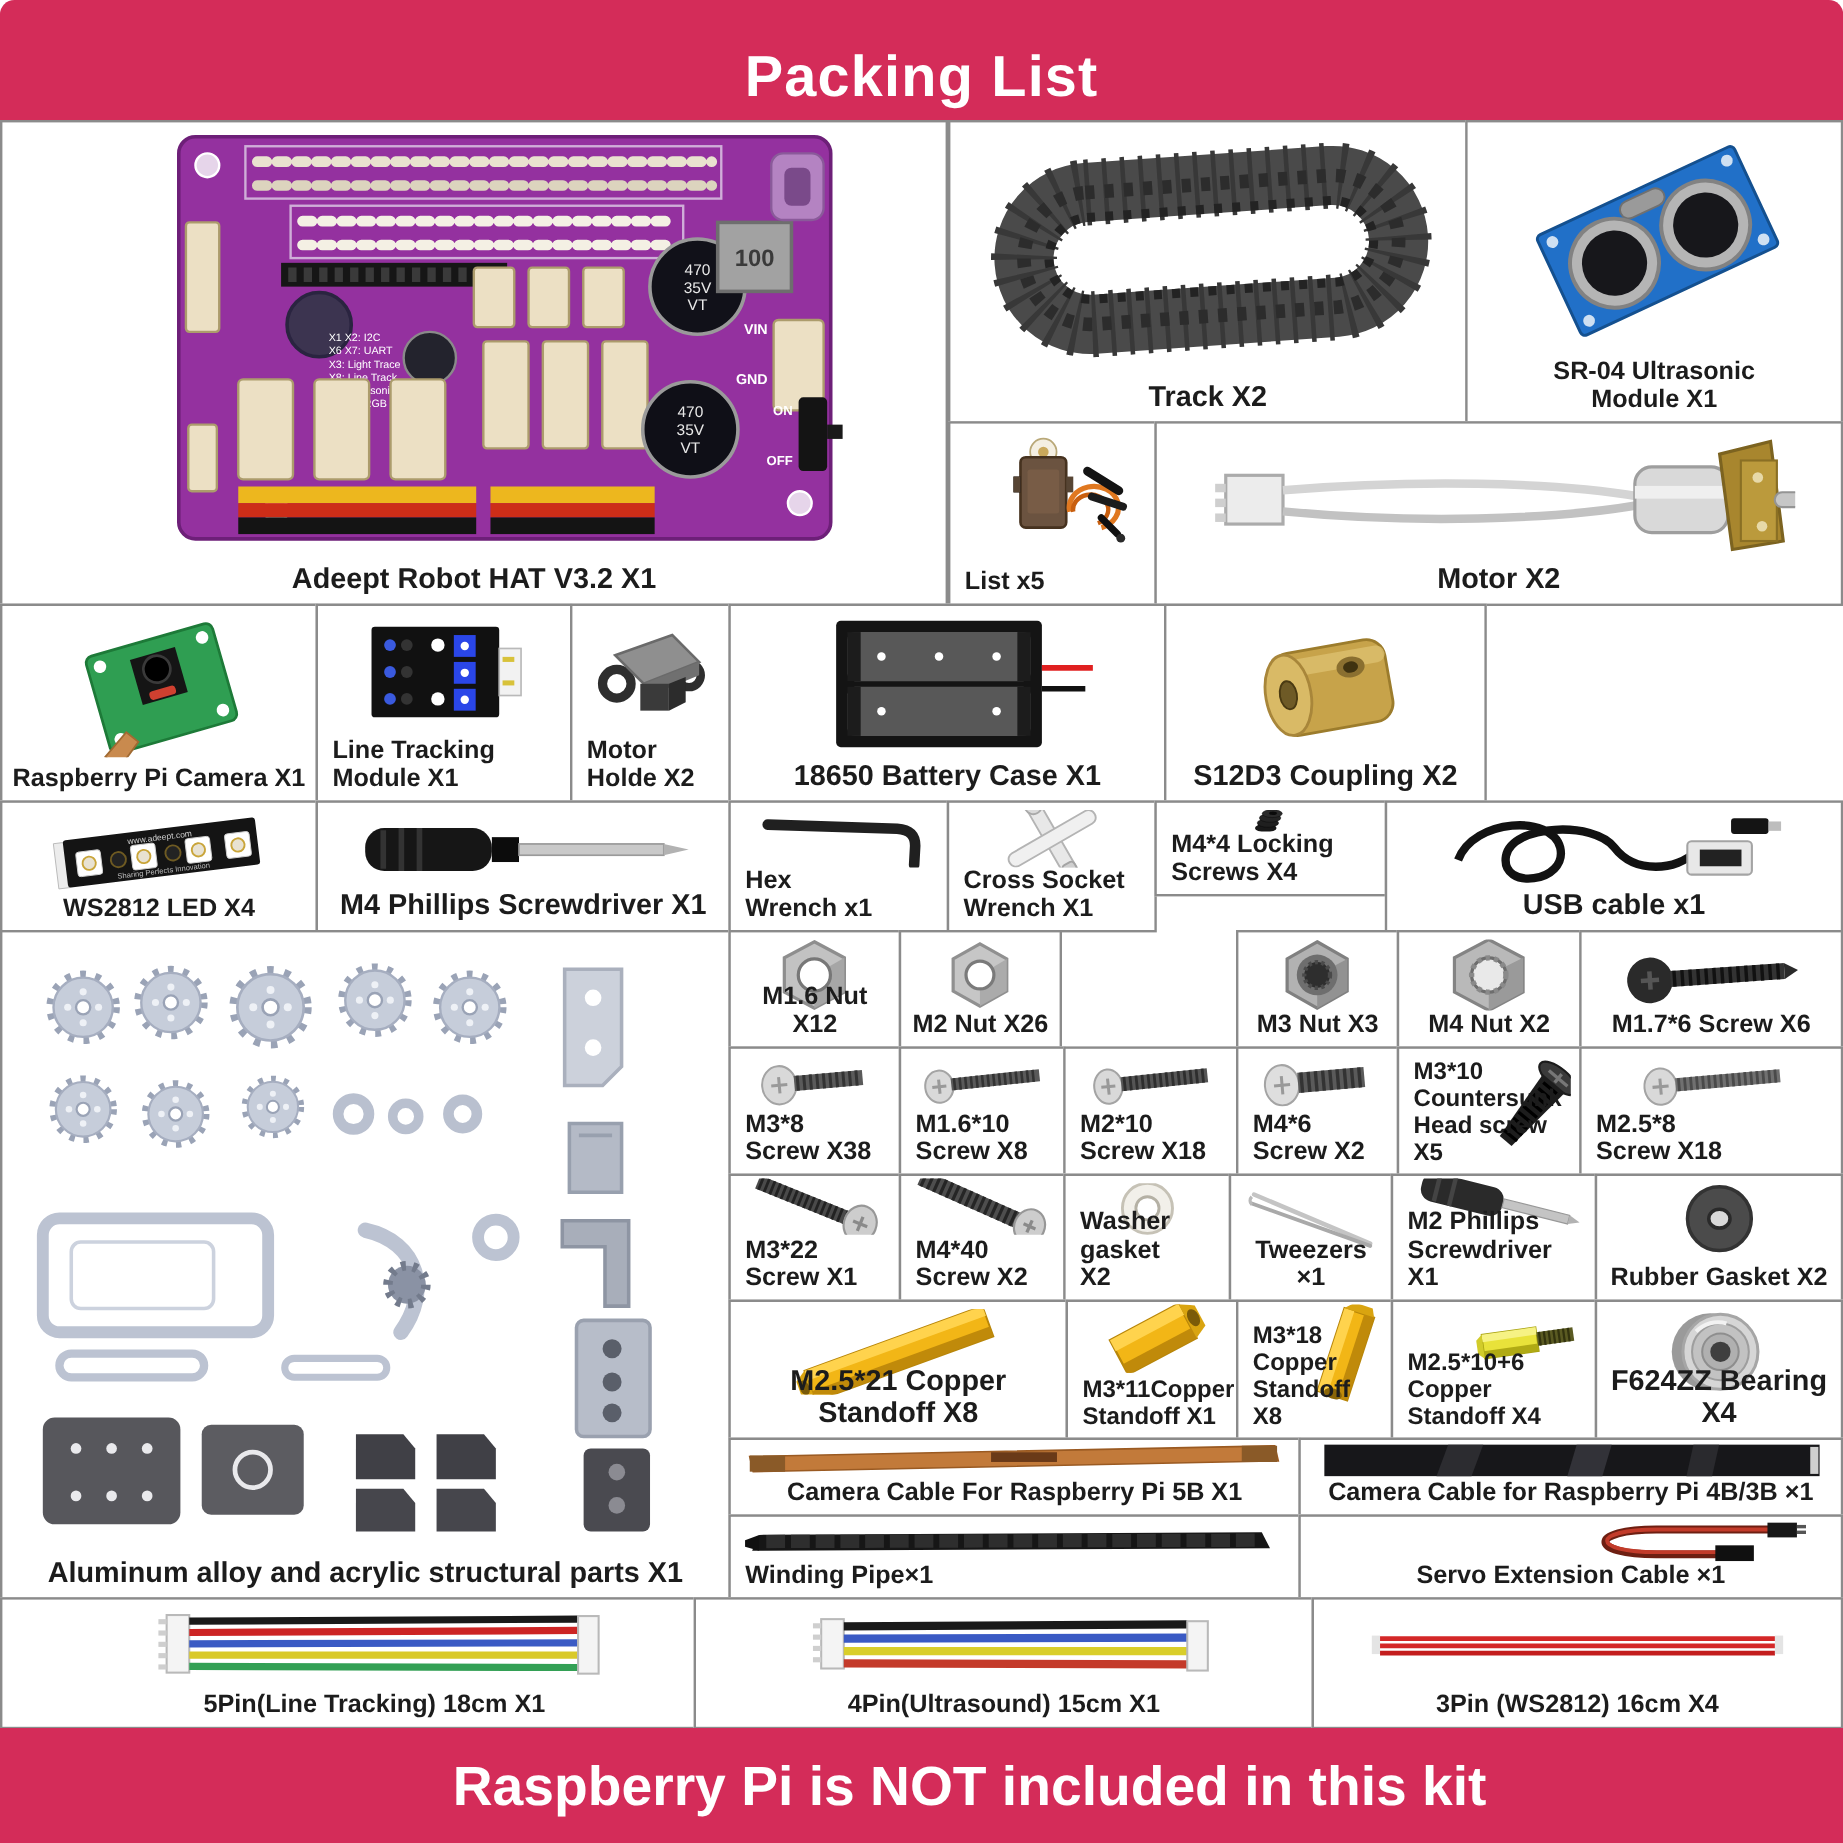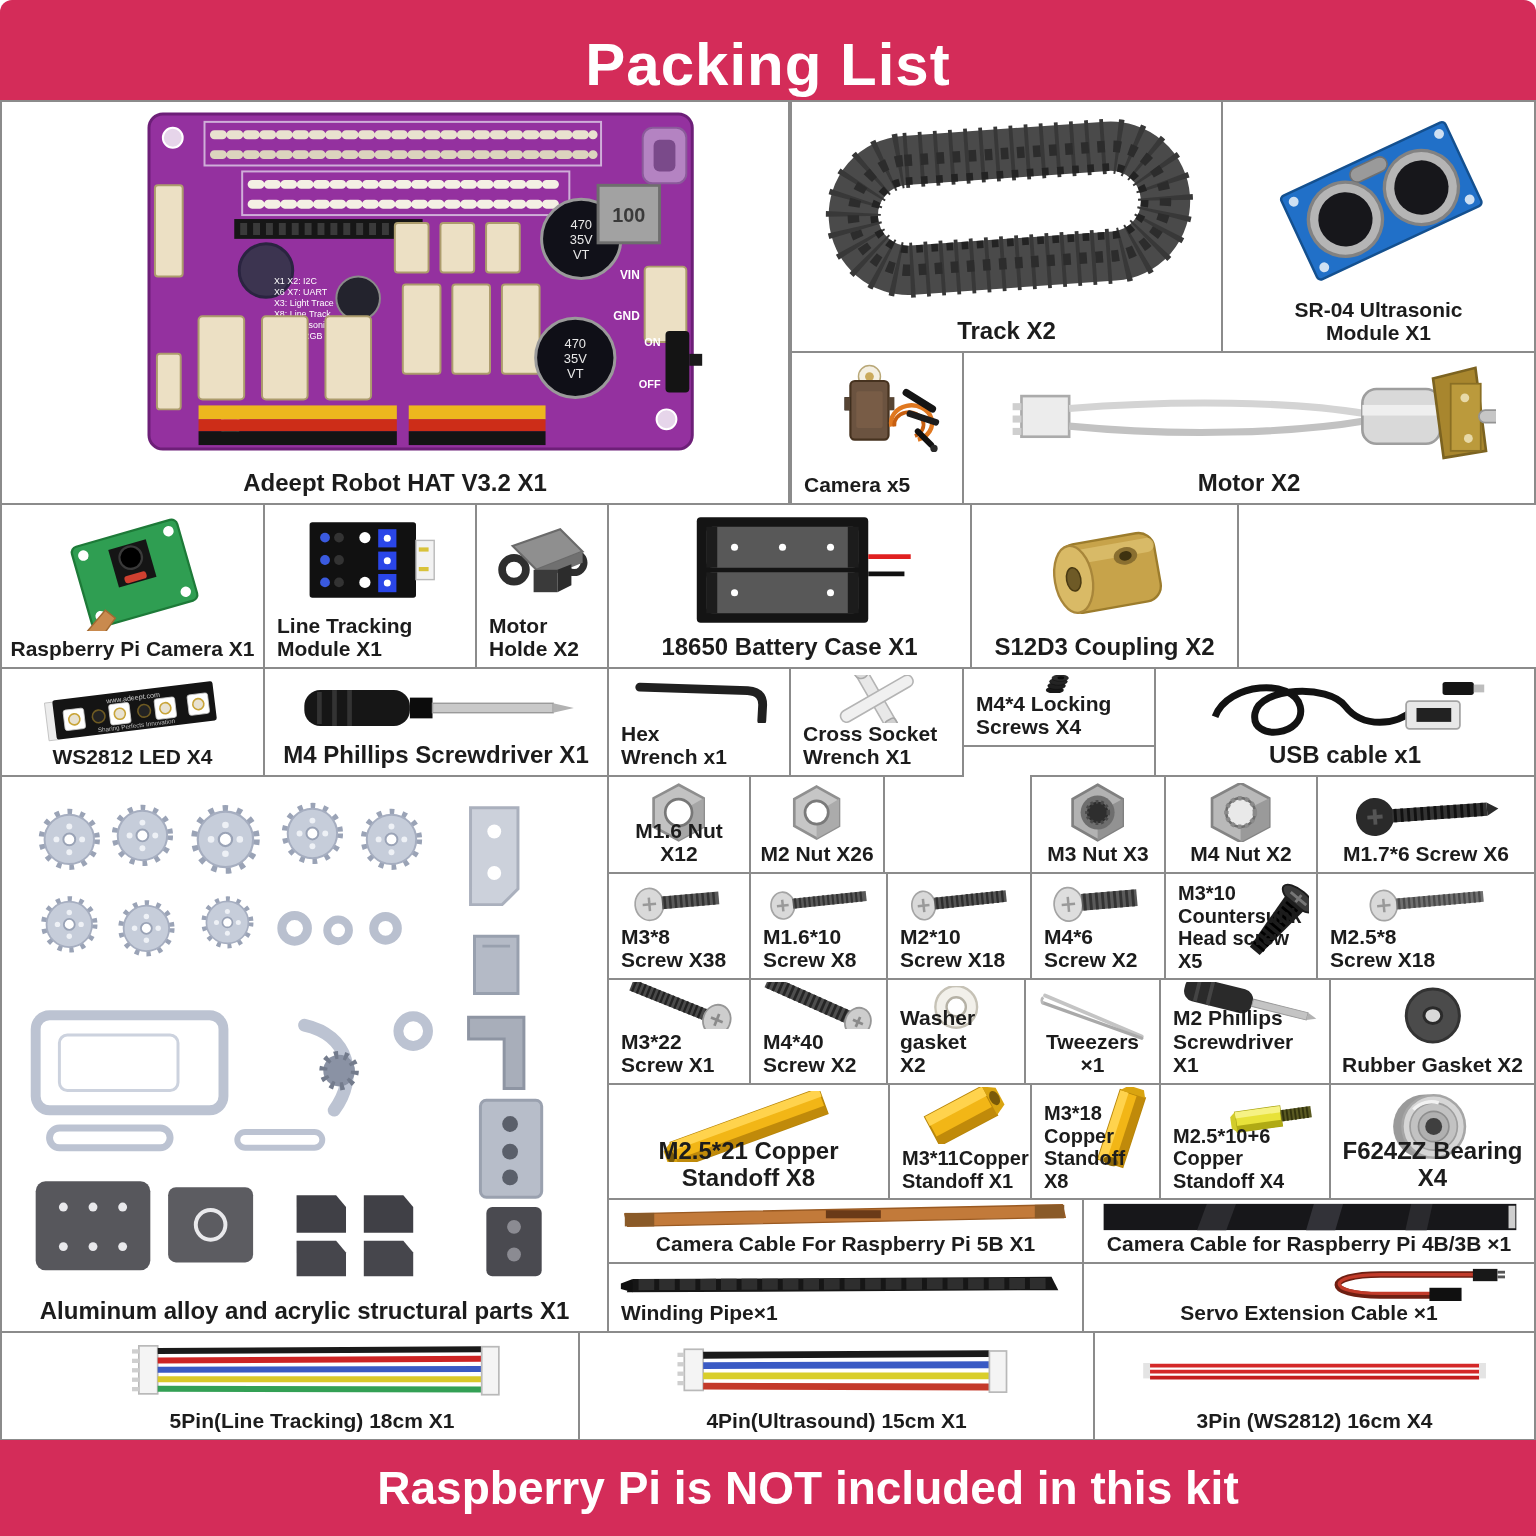--- a/index.html
+++ b/index.html
@@ -1,20 +1,20 @@
 <!DOCTYPE html>
 <html><head>
 <meta charset="utf-8">
 <style>
   html,body{margin:0;padding:0;background:#fff;}
   #page{position:relative;width:1536px;height:1536px;background:#fff;overflow:hidden;
         font-family:"Liberation Sans","DejaVu Sans",sans-serif;}
   .banner{position:absolute;left:0;width:1536px;background:#d42c59;color:#fff;
           display:flex;align-items:center;justify-content:center;font-weight:bold;}
-  #top-banner{top:0;height:128px;font-size:60px;letter-spacing:1px;border-radius:12px;}
+  #top-banner{top:0;height:128px;font-size:48px;letter-spacing:1px;border-radius:12px;}
   #bottom-banner{top:1440px;height:96px;font-size:46px;padding-left:40px;}
   .cell{position:absolute;border:2px solid #8b8b8b;background:#fff;box-sizing:border-box;}
   .art{position:absolute;left:6px;right:6px;top:6px;bottom:44px;
        display:flex;align-items:center;justify-content:center;}
   .art svg{max-width:100%;max-height:100%;}
   .label{position:absolute;left:6px;right:6px;bottom:6px;color:#1c1c1c;font-weight:bold;
          font-size:21px;line-height:1.12;text-align:center;white-space:pre-line;}
   .label.left{text-align:left;left:12px;}
   .label.lg{font-size:24px;}
   .label.sm{font-size:20px;}
@@ -139,21 +139,21 @@
         <rect x="88" y="52" width="8" height="18" fill="#574534"></rect>
         <rect x="44" y="44" width="36" height="50" rx="3" fill="#7e6148" opacity="0.7"></rect>
         <path d="M92,92 a28,24 0 1,1 36,18" fill="none" stroke="#e07820" stroke-width="6"></path>
         <path d="M96,92 a20,17 0 1,1 28,13" fill="none" stroke="#c85f10" stroke-width="5"></path>
         <rect x="104" y="52" width="52" height="10" rx="5" transform="rotate(32 130 57)" fill="#141414"></rect>
         <rect x="112" y="76" width="46" height="9" rx="4" transform="rotate(18 135 80)" fill="#1c1c1c"></rect>
         <rect x="120" y="104" width="34" height="8" rx="4" transform="rotate(45 137 108)" fill="#101010"></rect>
         <circle cx="150" cy="122" r="5" fill="#2a2a2a"></circle>
       </svg>
     </div>
-    <div class="label left">Camera x5</div>
+    <div class="label left">List x5</div>
   </div>
 
   <div class="cell" style="left:962px;top:351px;width:574px;height:154px">
     <div class="art" style="bottom:38px">
       <svg viewBox="0 0 560 120">
         <rect x="22" y="42" width="54" height="46" fill="#ececec" stroke="#ababab" stroke-width="3"></rect>
         <rect x="12" y="50" width="10" height="8" fill="#cfcfcf"></rect>
           <rect x="12" y="64" width="10" height="8" fill="#cfcfcf"></rect>
           <rect x="12" y="78" width="10" height="8" fill="#cfcfcf"></rect>
         <path d="M76,56 C200,46 330,48 412,62" fill="none" stroke="#d4d4d4" stroke-width="8"></path>

